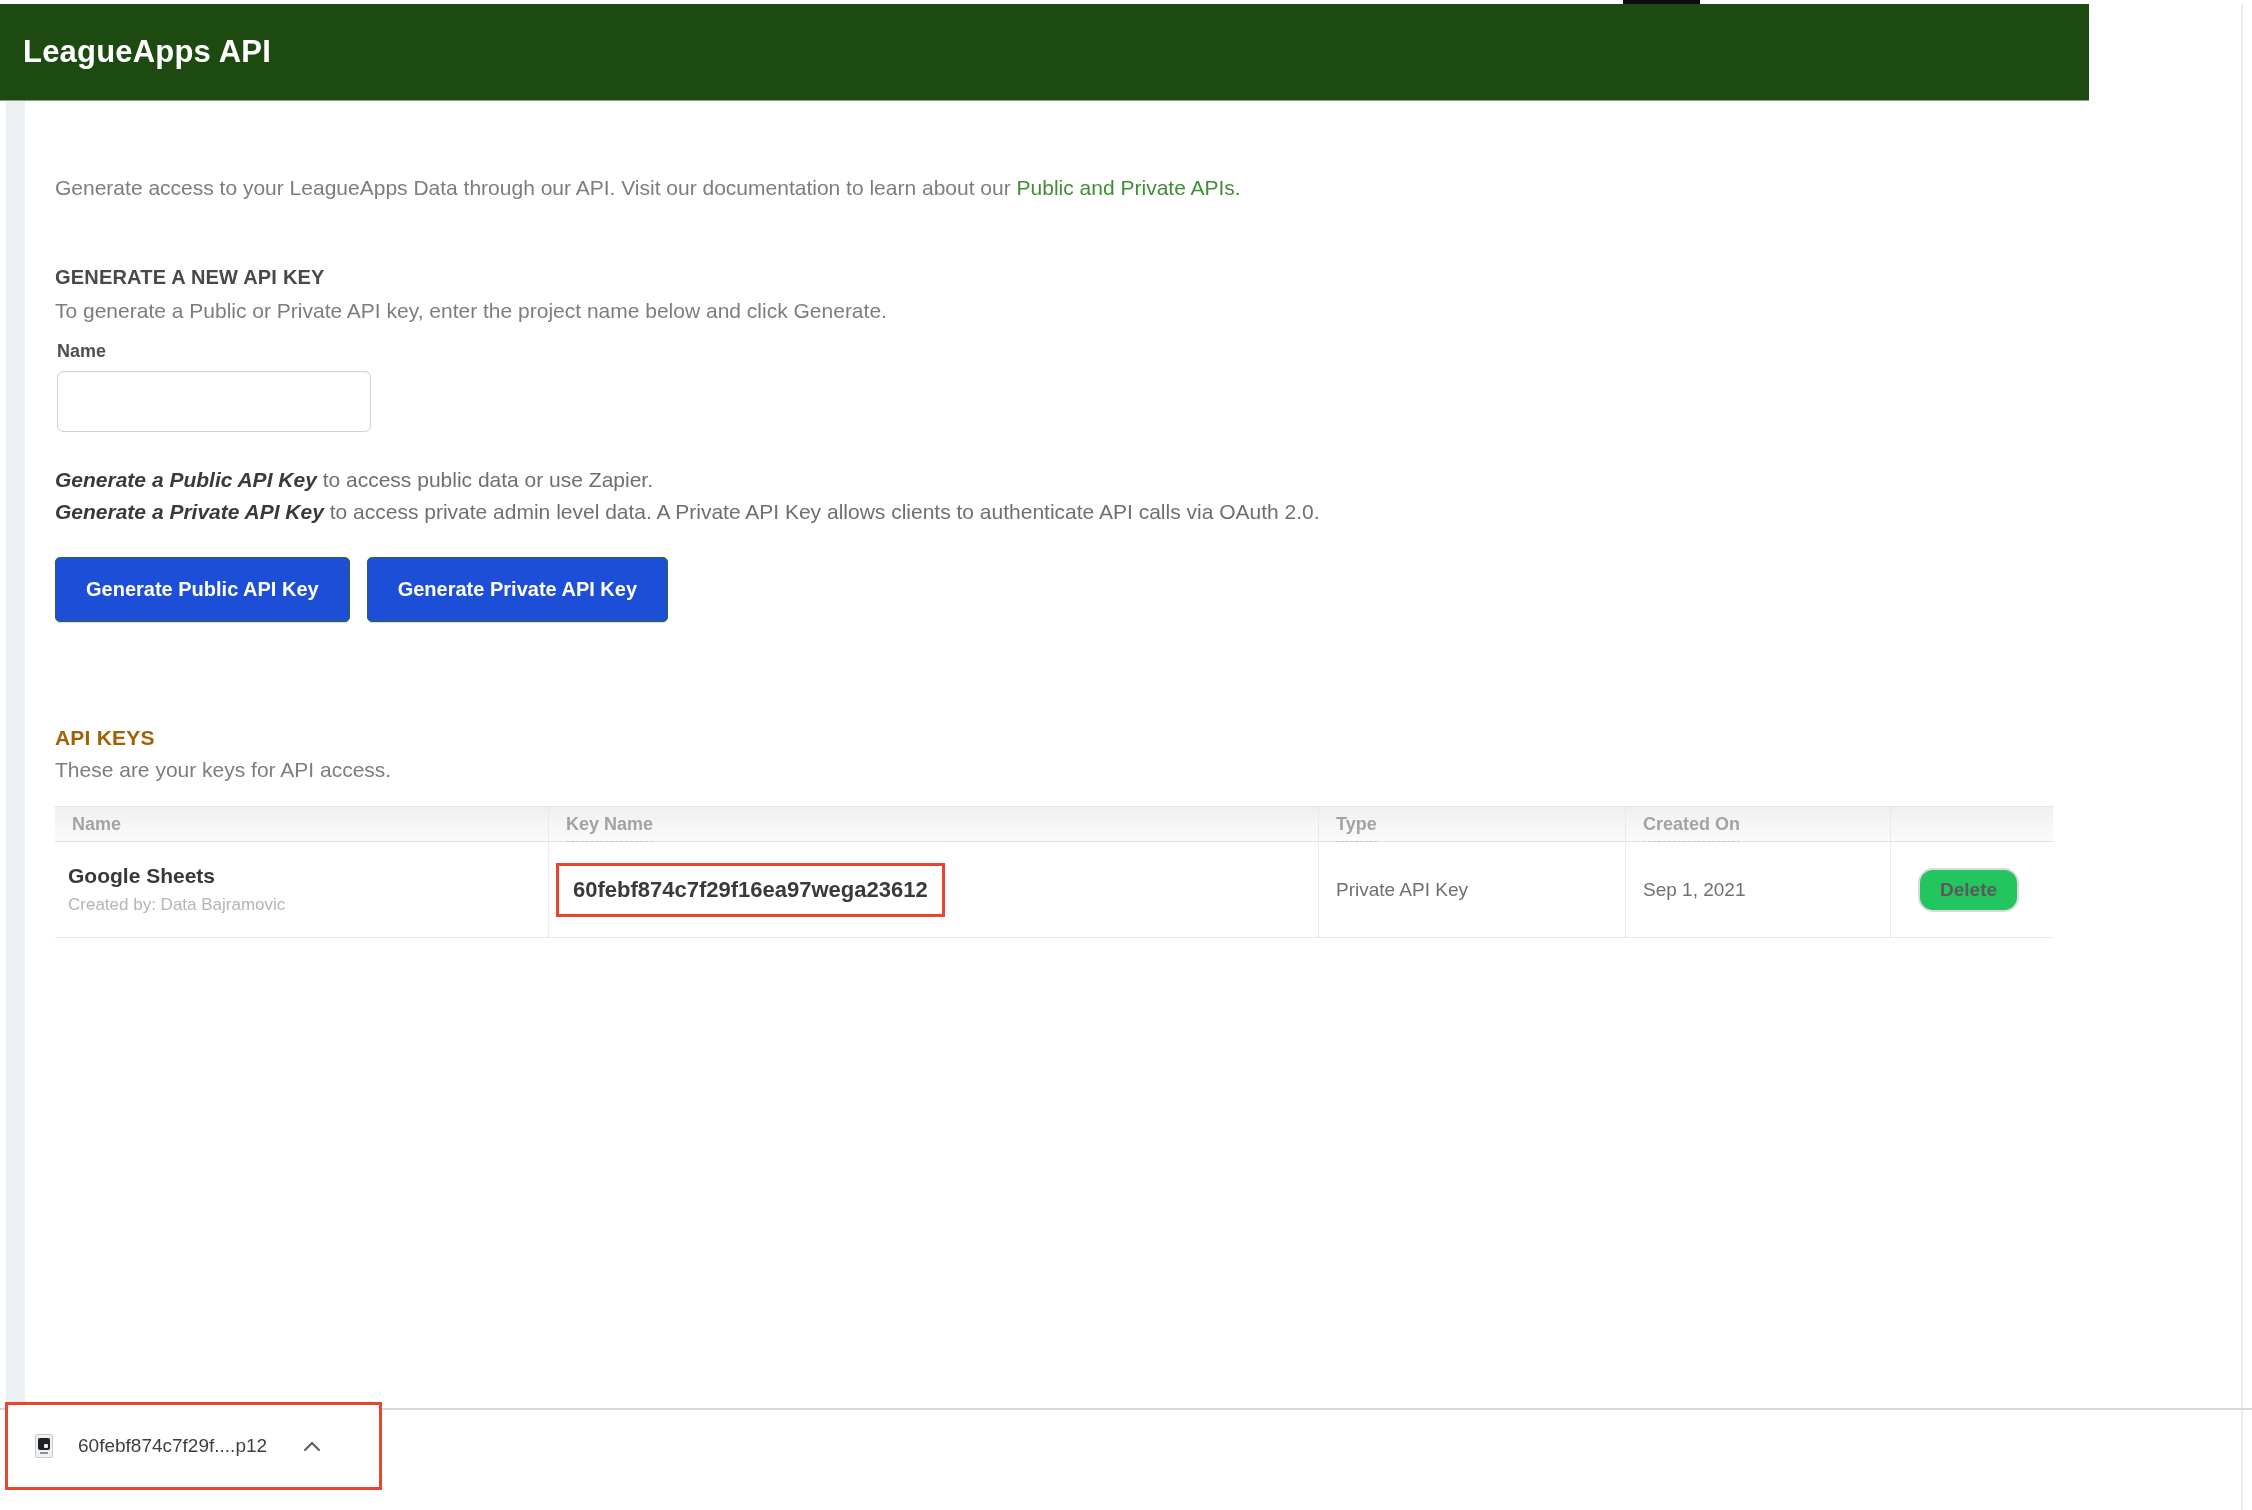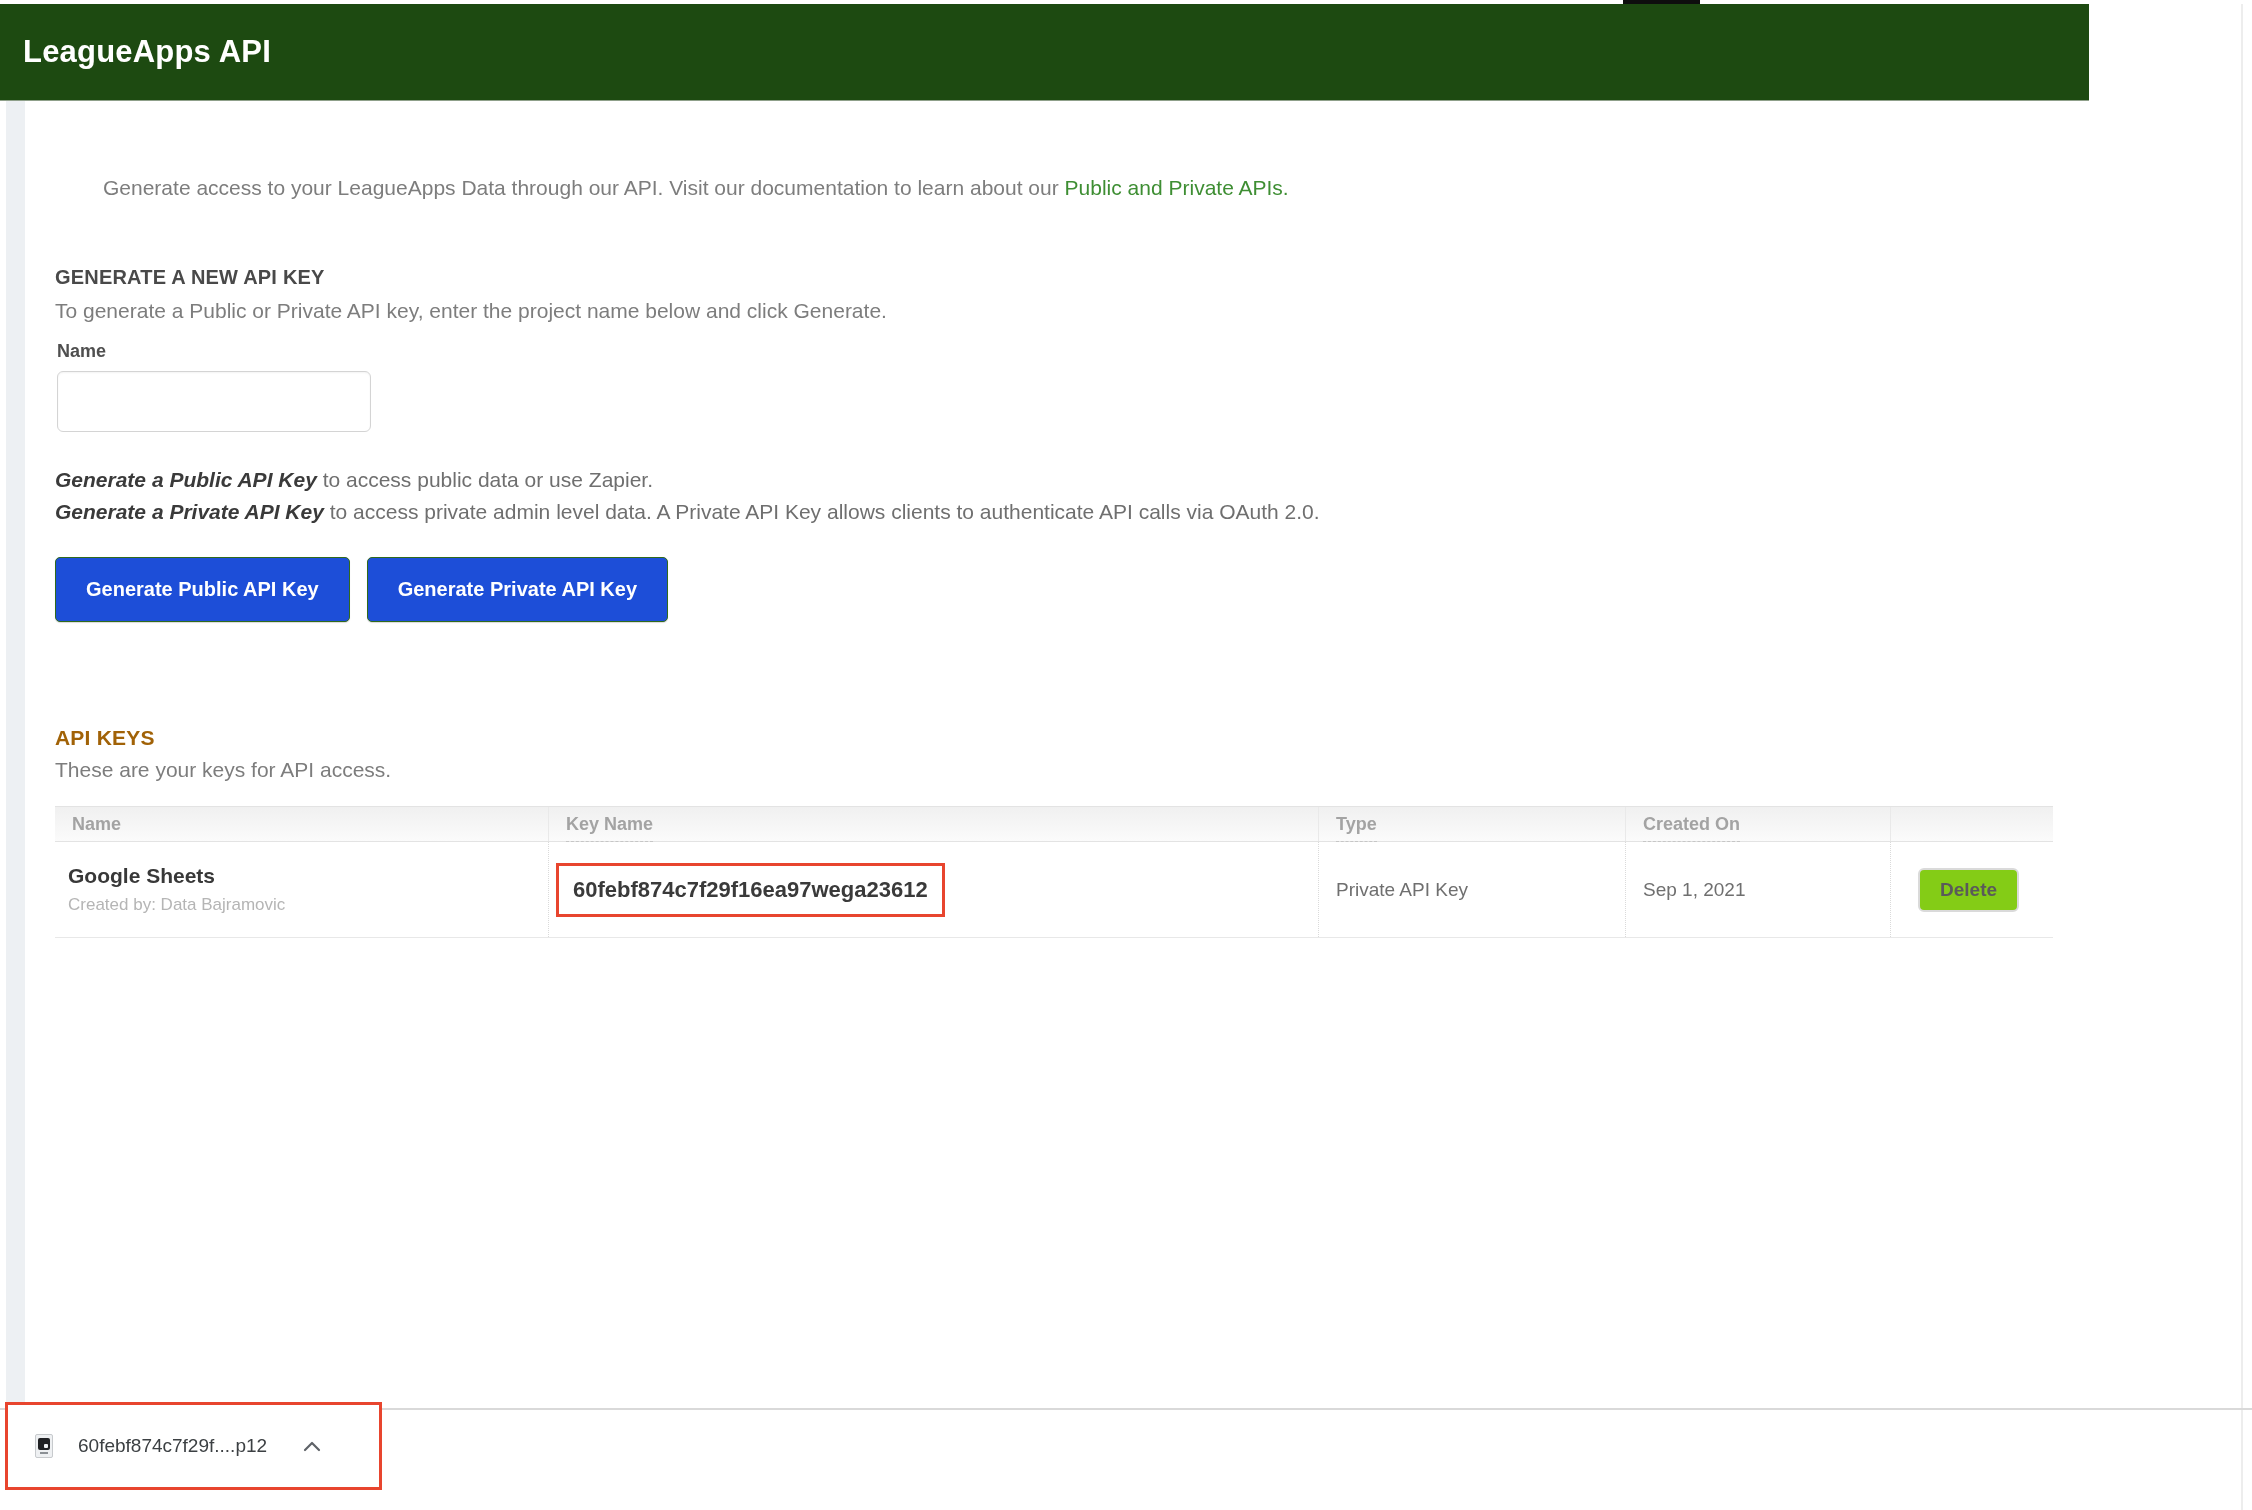--- a/index.html
+++ b/index.html
@@ -6,21 +6,21 @@
   html,body { background:#ffffff; }
   body { font-family:"Liberation Sans","DejaVu Sans",sans-serif; }
   #screen { position:relative; width:2252px; height:1510px; background:#ffffff; overflow:hidden; }
 
   .top-black { position:absolute; left:1623px; top:0; width:77px; height:5px; background:#0e0e0e; }
   .app-header { position:absolute; left:0; top:4px; width:2089px; height:97px; background:#1d4a11; border-bottom:1px solid #8fa08a; }
   .app-header h1 { position:absolute; left:23px; top:0; line-height:96px; font-size:31px; font-weight:bold; color:#ffffff; letter-spacing:0.2px; }
   .left-gutter { position:absolute; left:6px; top:101px; width:19px; height:1307px; background:#edf0f3; }
   .right-line { position:absolute; left:2241px; top:4px; width:2px; height:1506px; background:#ededed; }
 
-  .intro { position:absolute; left:55px; top:176px; font-size:21px; color:#7d7d7d;margin-left:48px; }
+  .intro { position:absolute; left:55px; top:176px; font-size:21px; color:#7d7d7d; }
   .intro .link { color:#3e8e33; cursor:pointer; }
 
   .gen-heading { position:absolute; left:55px; top:266px; font-size:20px; font-weight:bold; color:#494949; letter-spacing:0.2px; }
   .gen-sub { position:absolute; left:55px; top:299px; font-size:21px; color:#7d7d7d; }
   .name-label { position:absolute; left:57px; top:341px; font-size:18px; font-weight:bold; color:#4f4f4f; }
   .name-input { position:absolute; left:57px; top:371px; width:314px; height:61px; border:1px solid #d4d4d4; border-radius:6px; background:#ffffff; box-shadow:inset 0 1px 2px rgba(0,0,0,0.05); font-size:21px; color:#444; padding:0 12px; outline:none; }
 
   .gen-line { position:absolute; left:55px; font-size:21px; color:#6f6f6f; }
   .gen-line .bi { font-weight:bold; font-style:italic; color:#3a3a3a; }
   .line-public { top:468px; }
@@ -40,21 +40,21 @@
   .c1 { width:493px; } .c2 { width:770px; } .c3 { width:307px; } .c4 { width:265px; } .c5 { width:163px; }
 
   .trow { display:flex; height:96px; border-bottom:1px solid #e8e8e8; }
   .td { display:flex; align-items:center; }
   .td + .td { border-left:1px dotted #dadada; }
   .td-name { flex-direction:column; align-items:flex-start; justify-content:center; padding-left:13px; }
   .row-title { font-size:21px; font-weight:bold; color:#383838; }
   .row-sub { font-size:17px; color:#b5b5b5; margin-top:7px; }
   .key-box { margin-left:7px; border:3px solid #e8452e; padding:11px 14px; font-size:22px; font-weight:bold; color:#3a3a3a; background:#ffffff; white-space:nowrap; }
   .td-type, .td-date { font-size:19px; color:#6f6f6f; padding-left:17px; }
-  .delete-btn { margin-left:27px; padding:9px 20px; background:#84cc16; border:2px solid #dadada; border-radius:6px; font-family:inherit; font-size:19px; font-weight:bold; color:#5a5a5a; cursor:pointer; }
+  .delete-btn { margin-left:27px; padding:9px 20px; background:#22c55e; border:2px solid #dadada; border-radius:15px; font-family:inherit; font-size:19px; font-weight:bold; color:#5a5a5a; cursor:pointer; }
 
   .shelf-line { position:absolute; left:0; top:1408px; width:2252px; height:2px; background:#d9d9d9; }
   .download-item { position:absolute; left:5px; top:1402px; width:377px; height:88px; border:3px solid #e8452e; background:#ffffff; display:flex; align-items:center; cursor:pointer; }
   .file-icon { width:18px; height:24px; margin-left:27px; background:#eef0f2; border:1px solid #c7cacd; border-radius:2px; position:relative; }
   .file-icon .ink { position:absolute; left:2px; top:3px; width:12px; height:12px; background:#202124; border-radius:2px; }
   .file-icon .ink::after { content:""; position:absolute; right:2px; bottom:2px; width:4px; height:4px; background:#eef0f2; border-radius:1px; }
   .file-icon .line { position:absolute; left:4px; bottom:3px; width:8px; height:2px; background:#8b9095; }
   .file-name { margin-left:25px; font-size:19px; color:#3c4043; white-space:nowrap; }
   .chevron { margin-left:36px; display:flex; align-items:center; cursor:pointer; }
 </style>

